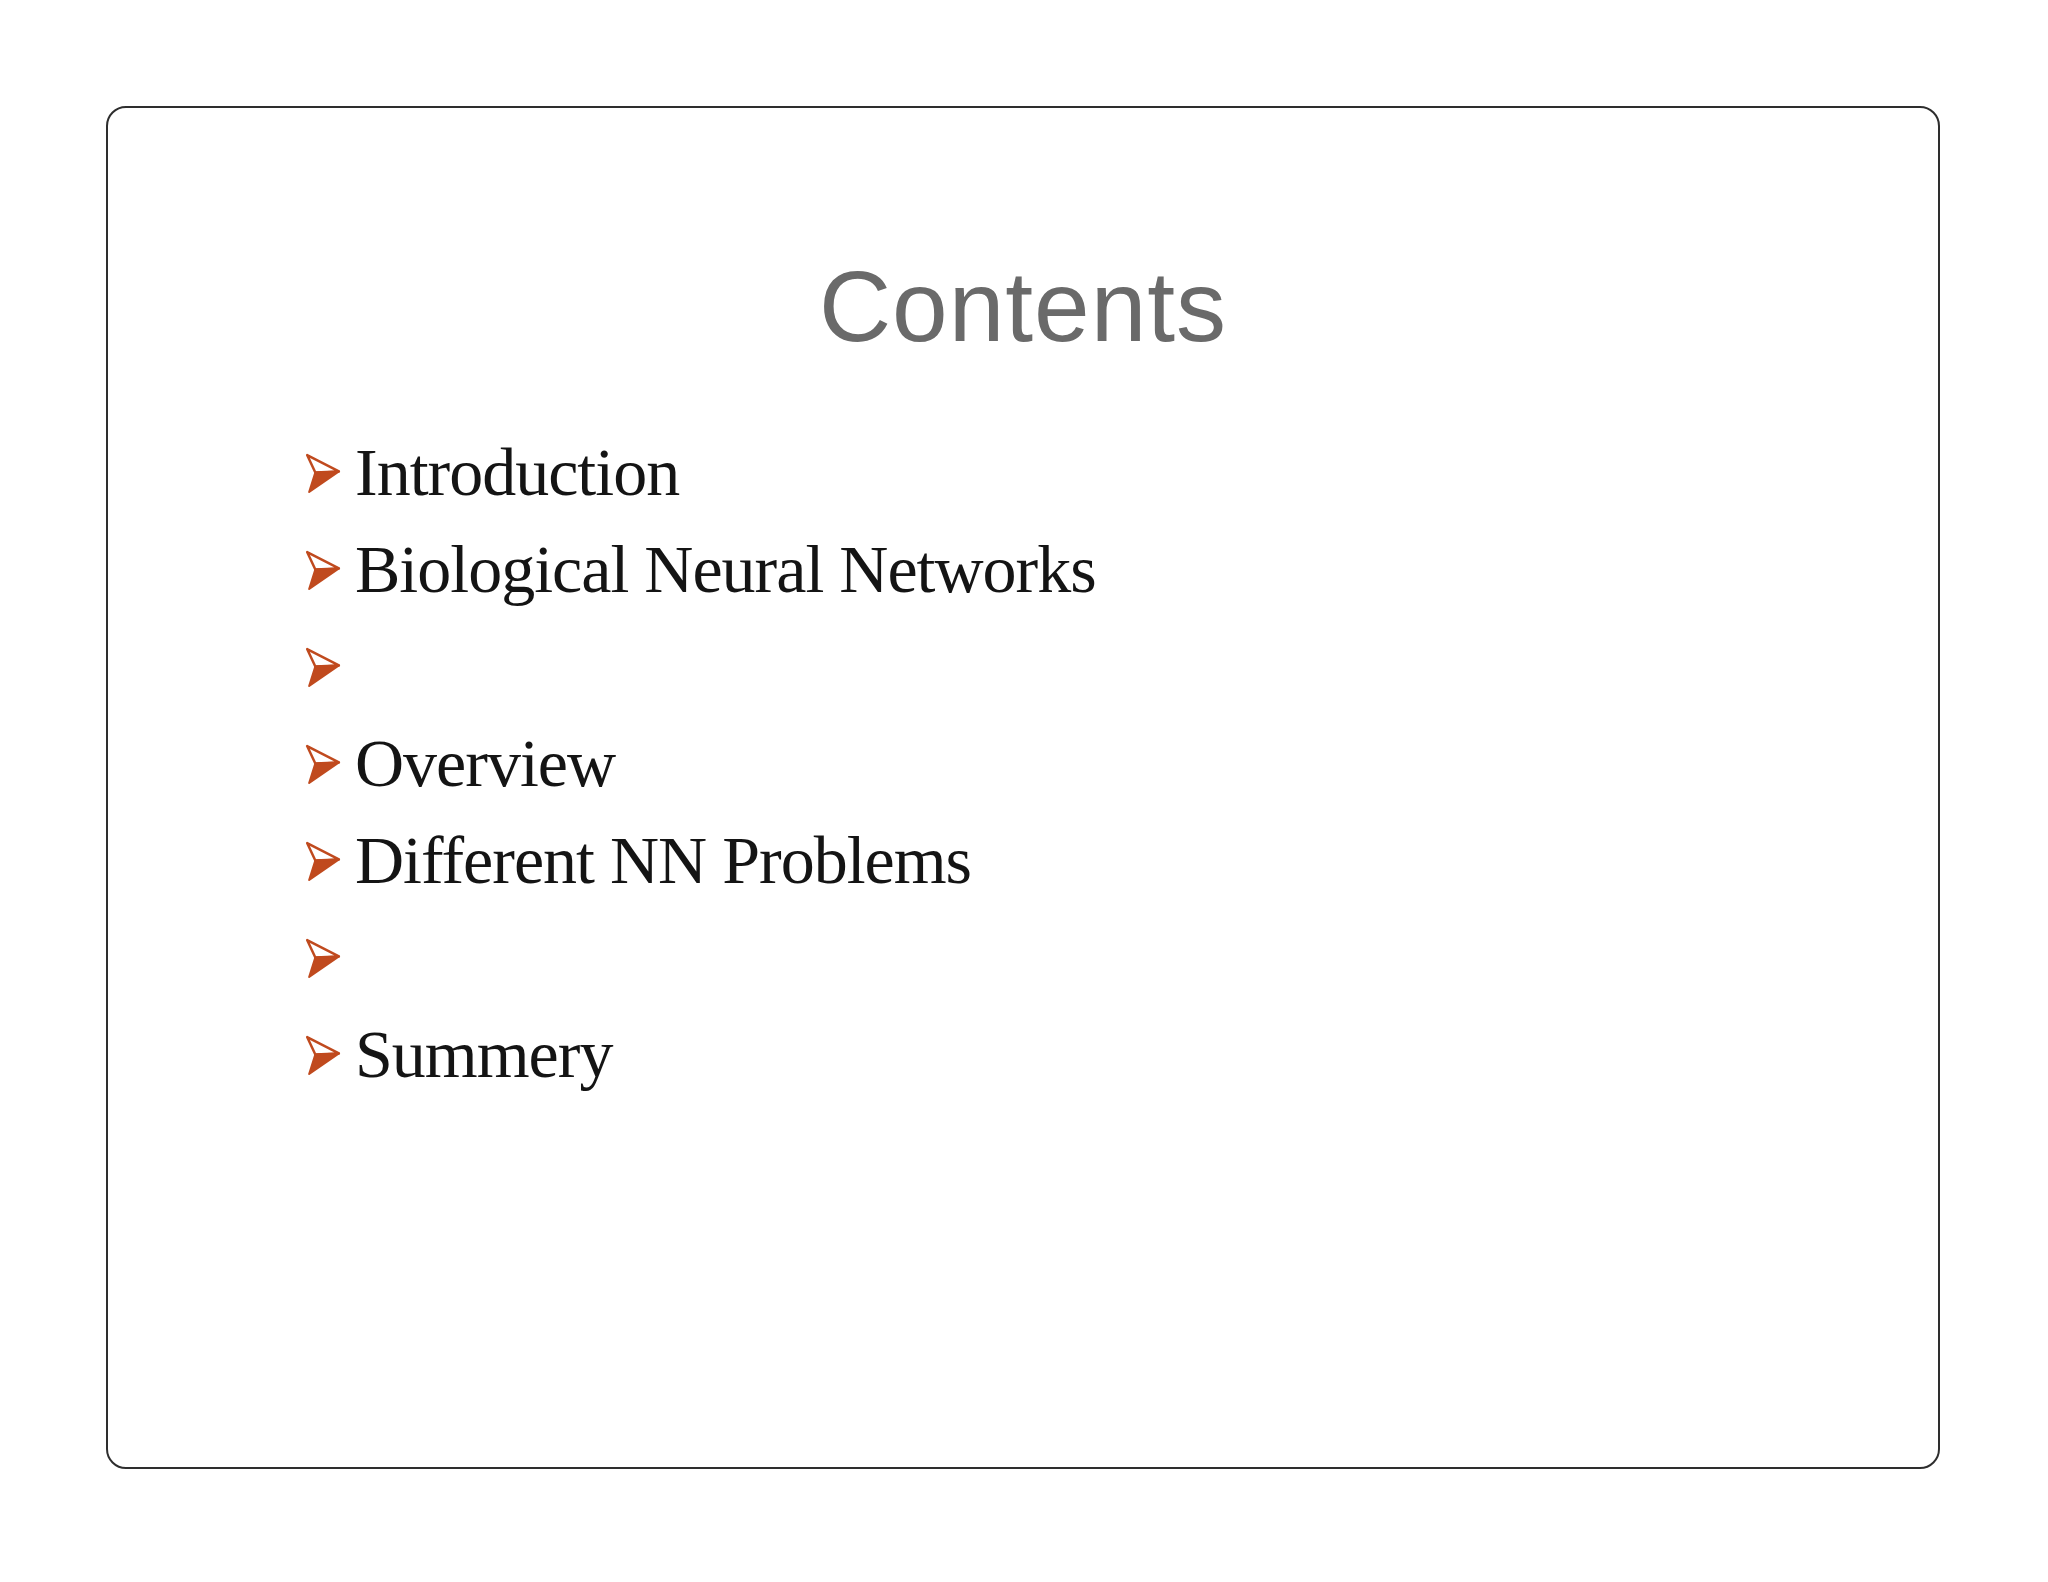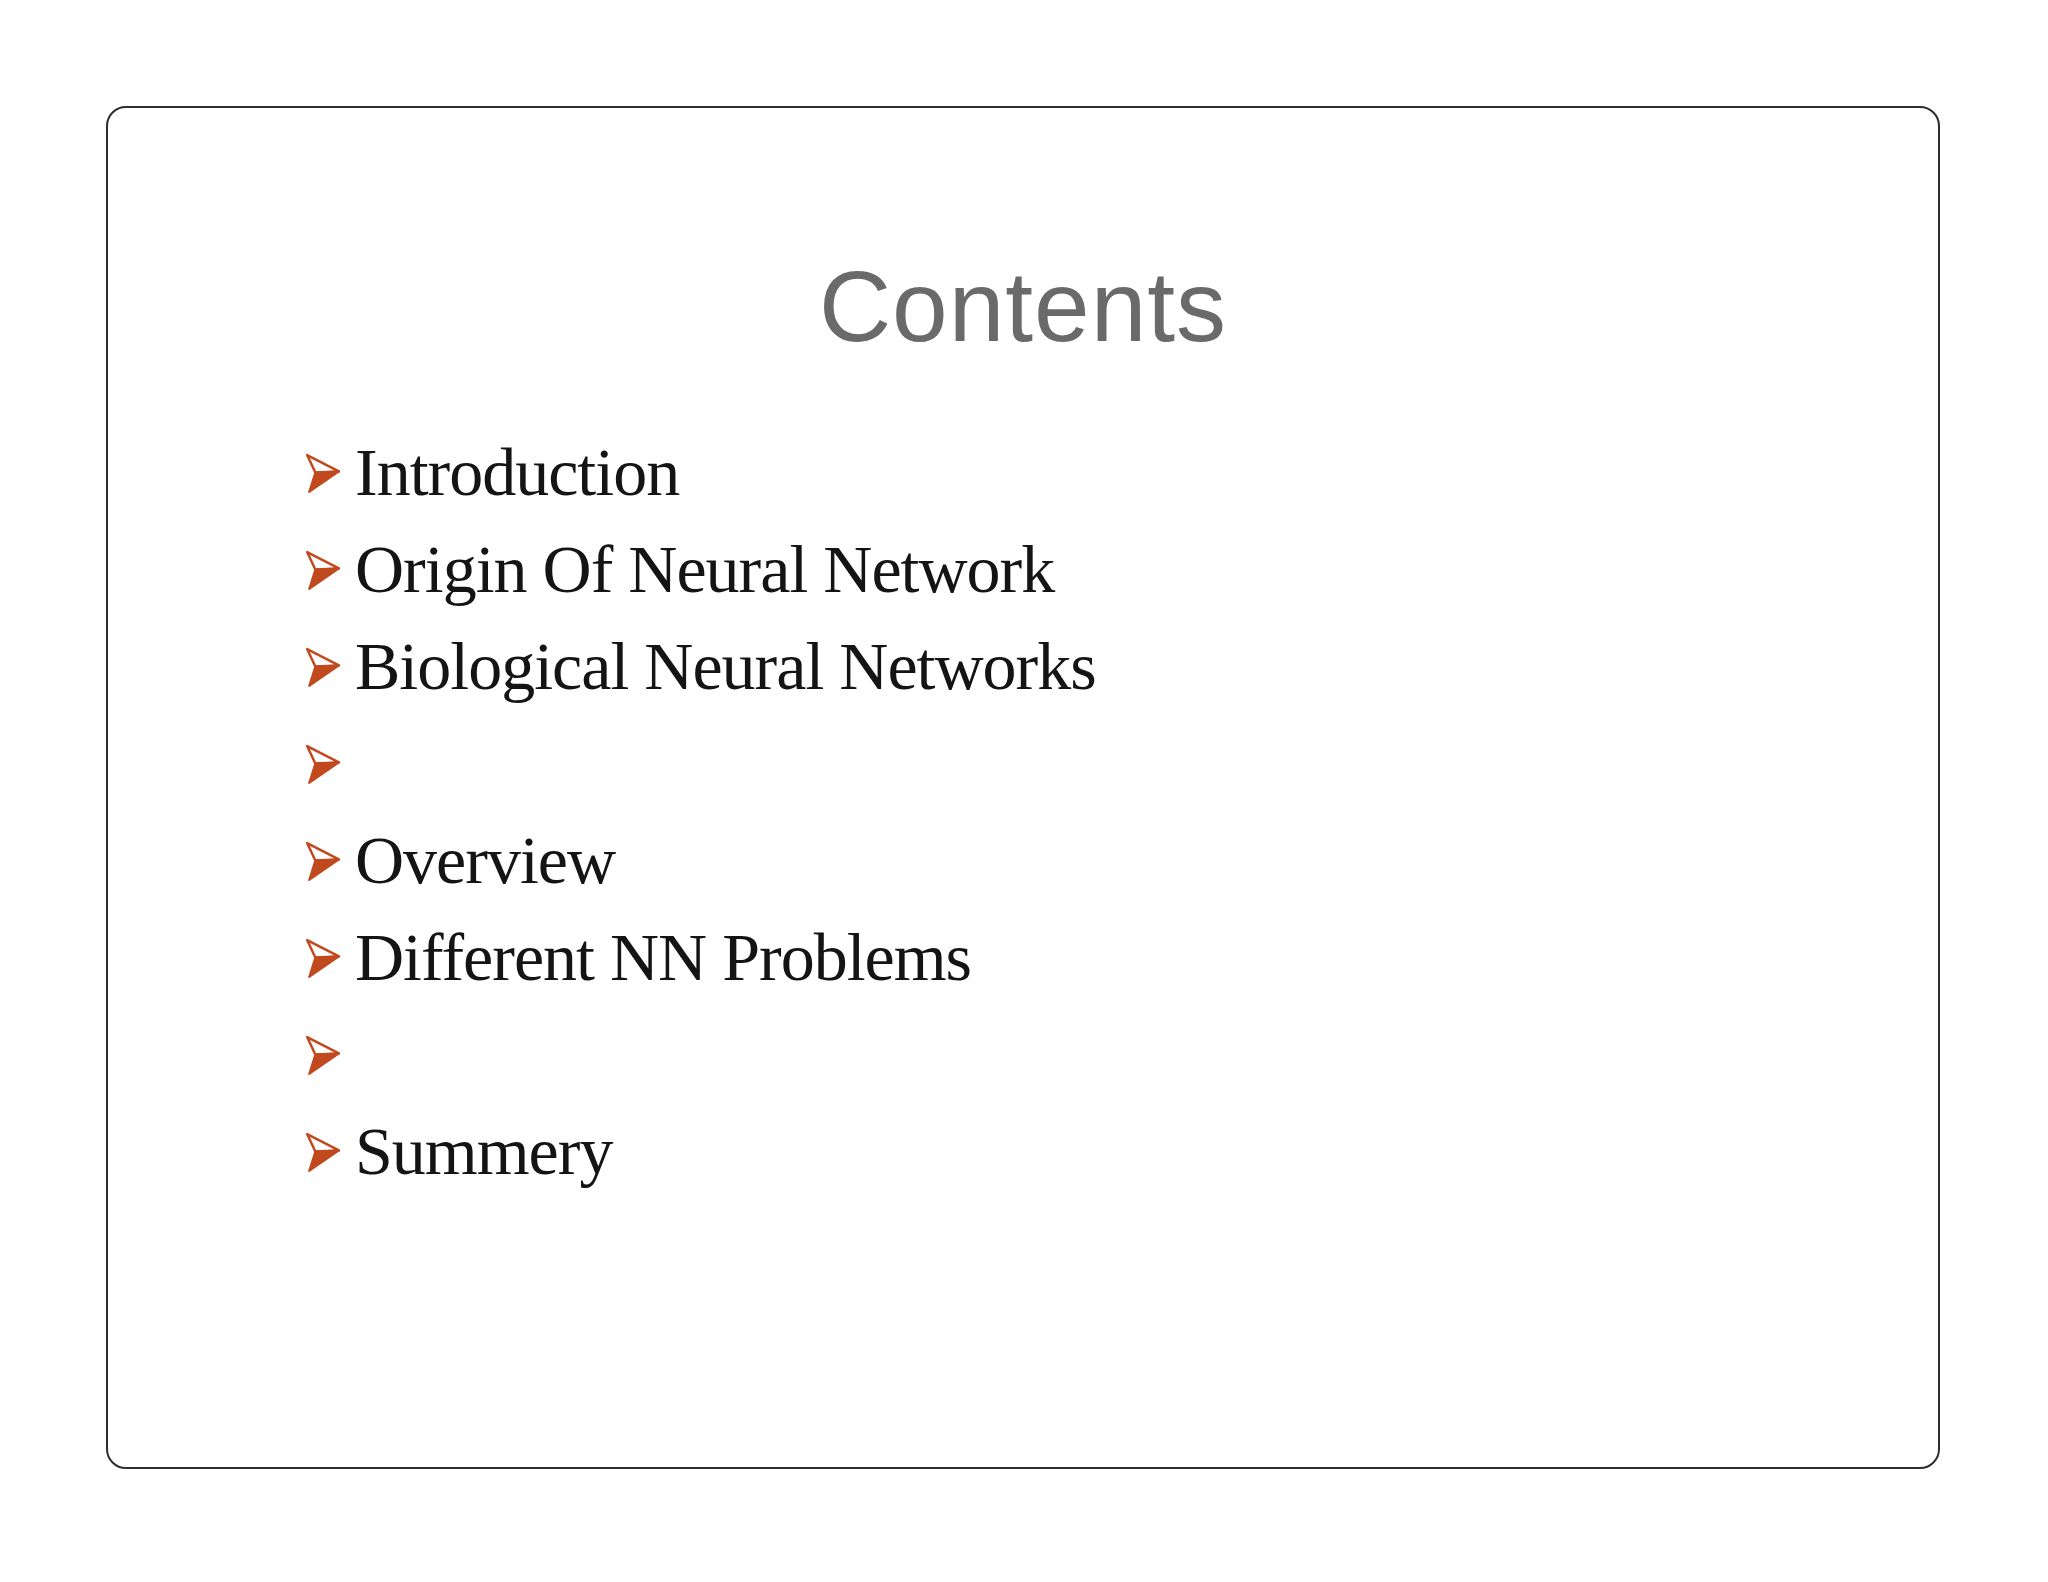--- a/index.html
+++ b/index.html
@@ -52,27 +52,20 @@
   <h1 class="slide-title">Contents</h1>
   <ul class="toc">
   <li>
     <svg class="bullet" viewBox="0 0 36 40" aria-hidden="true">
       <path class="b-top" d="M3 2 L34 18 L11 19 Z"></path>
       <path class="b-bot" d="M11 19 L34 18 L5 38 Z"></path>
     </svg>
     <span class="item-label">Introduction</span>
   </li>
 
-  <li>
-    <svg class="bullet" viewBox="0 0 36 40" aria-hidden="true">
-      <path class="b-top" d="M3 2 L34 18 L11 19 Z"></path>
-      <path class="b-bot" d="M11 19 L34 18 L5 38 Z"></path>
-    </svg>
-    <span class="item-label">Origin Of Neural Network</span>
-  </li>
 
   <li>
     <svg class="bullet" viewBox="0 0 36 40" aria-hidden="true">
       <path class="b-top" d="M3 2 L34 18 L11 19 Z"></path>
       <path class="b-bot" d="M11 19 L34 18 L5 38 Z"></path>
     </svg>
     <span class="item-label">Biological Neural Networks</span>
   </li>
 
   <li>

